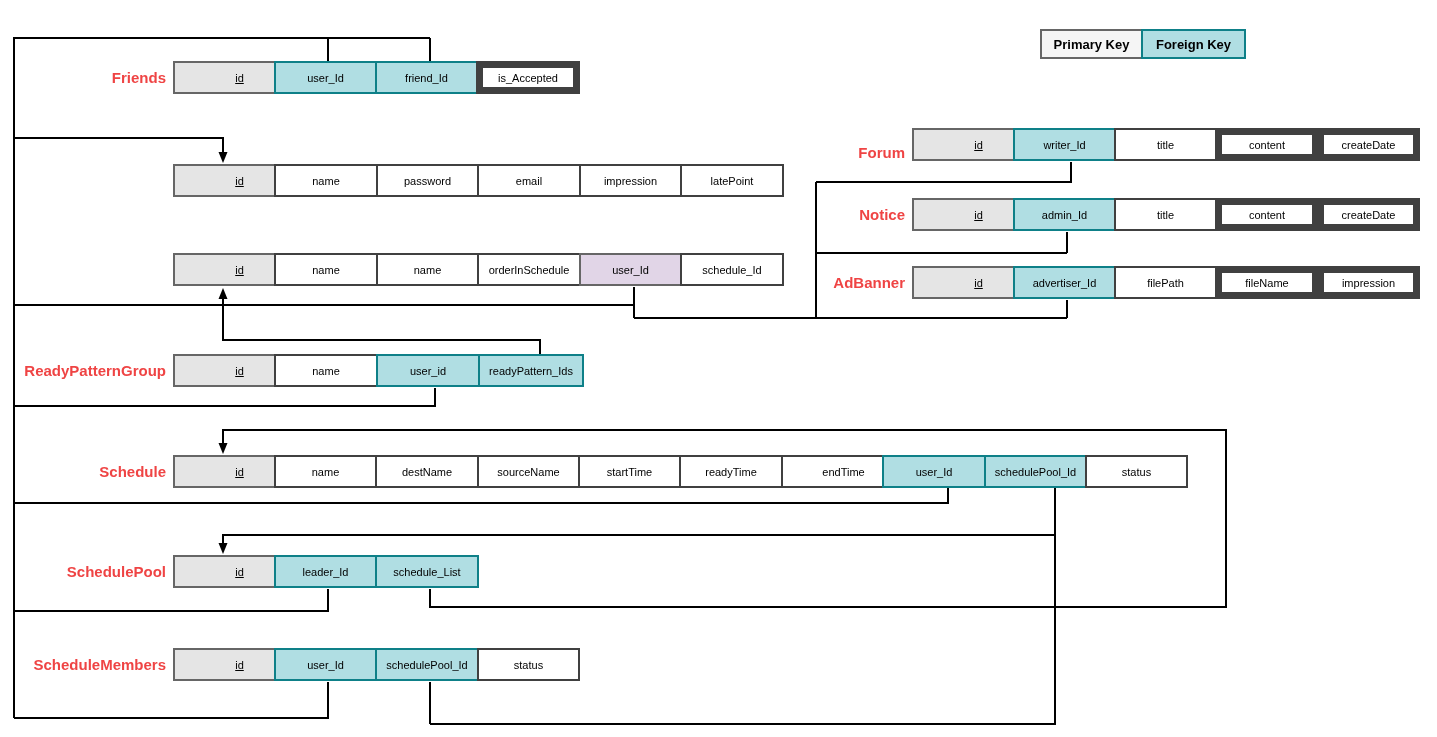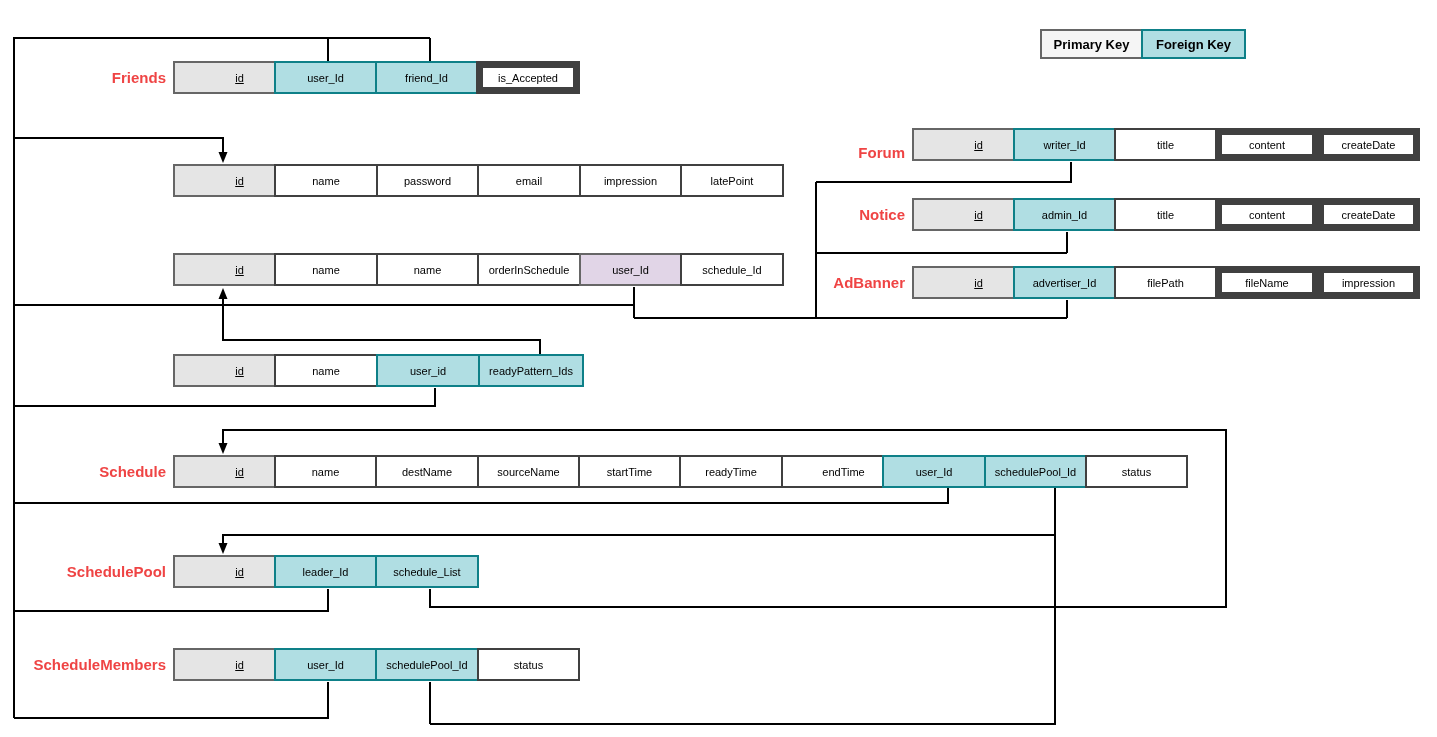--- a/index.html
+++ b/index.html
@@ -65,20 +65,21 @@
     <div class="cell plain" style="left: 376px; top: 164px; width: 103px;">password</div>
     <div class="cell plain" style="left: 477px; top: 164px; width: 104px;">email</div>
     <div class="cell plain" style="left: 579px; top: 164px; width: 103px;">impression</div>
     <div class="cell plain" style="left: 680px; top: 164px; width: 104px;">latePoint</div>
     <div class="cell pk" style="left: 173px; top: 253px; width: 103px;">id</div>
     <div class="cell plain" style="left: 274px; top: 253px; width: 104px;">name</div>
     <div class="cell plain" style="left: 376px; top: 253px; width: 103px;">name</div>
     <div class="cell plain" style="left: 477px; top: 253px; width: 104px;">orderInSchedule</div>
     <div class="cell special" style="left: 579px; top: 253px; width: 103px;">user_Id</div>
     <div class="cell plain" style="left: 680px; top: 253px; width: 104px;">schedule_Id</div>
+    <div class="tname" style="left: 7px; width: 159px; top: 354px;">ReadyPatternGroup</div>
     <div class="cell pk" style="left: 173px; top: 354px; width: 103px;">id</div>
     <div class="cell plain" style="left: 274px; top: 354px; width: 104px;">name</div>
     <div class="cell fk" style="left: 376px; top: 354px; width: 104px;">user_id</div>
     <div class="cell fk" style="left: 478px; top: 354px; width: 106px;">readyPattern_Ids</div>
     <div class="tname" style="left: 7px; width: 159px; top: 455px;">Schedule</div>
     <div class="cell pk" style="left: 173px; top: 455px; width: 103px;">id</div>
     <div class="cell plain" style="left: 274px; top: 455px; width: 103px;">name</div>
     <div class="cell plain" style="left: 375px; top: 455px; width: 104px;">destName</div>
     <div class="cell plain" style="left: 477px; top: 455px; width: 103px;">sourceName</div>
     <div class="cell plain" style="left: 578px; top: 455px; width: 103px;">startTime</div>

